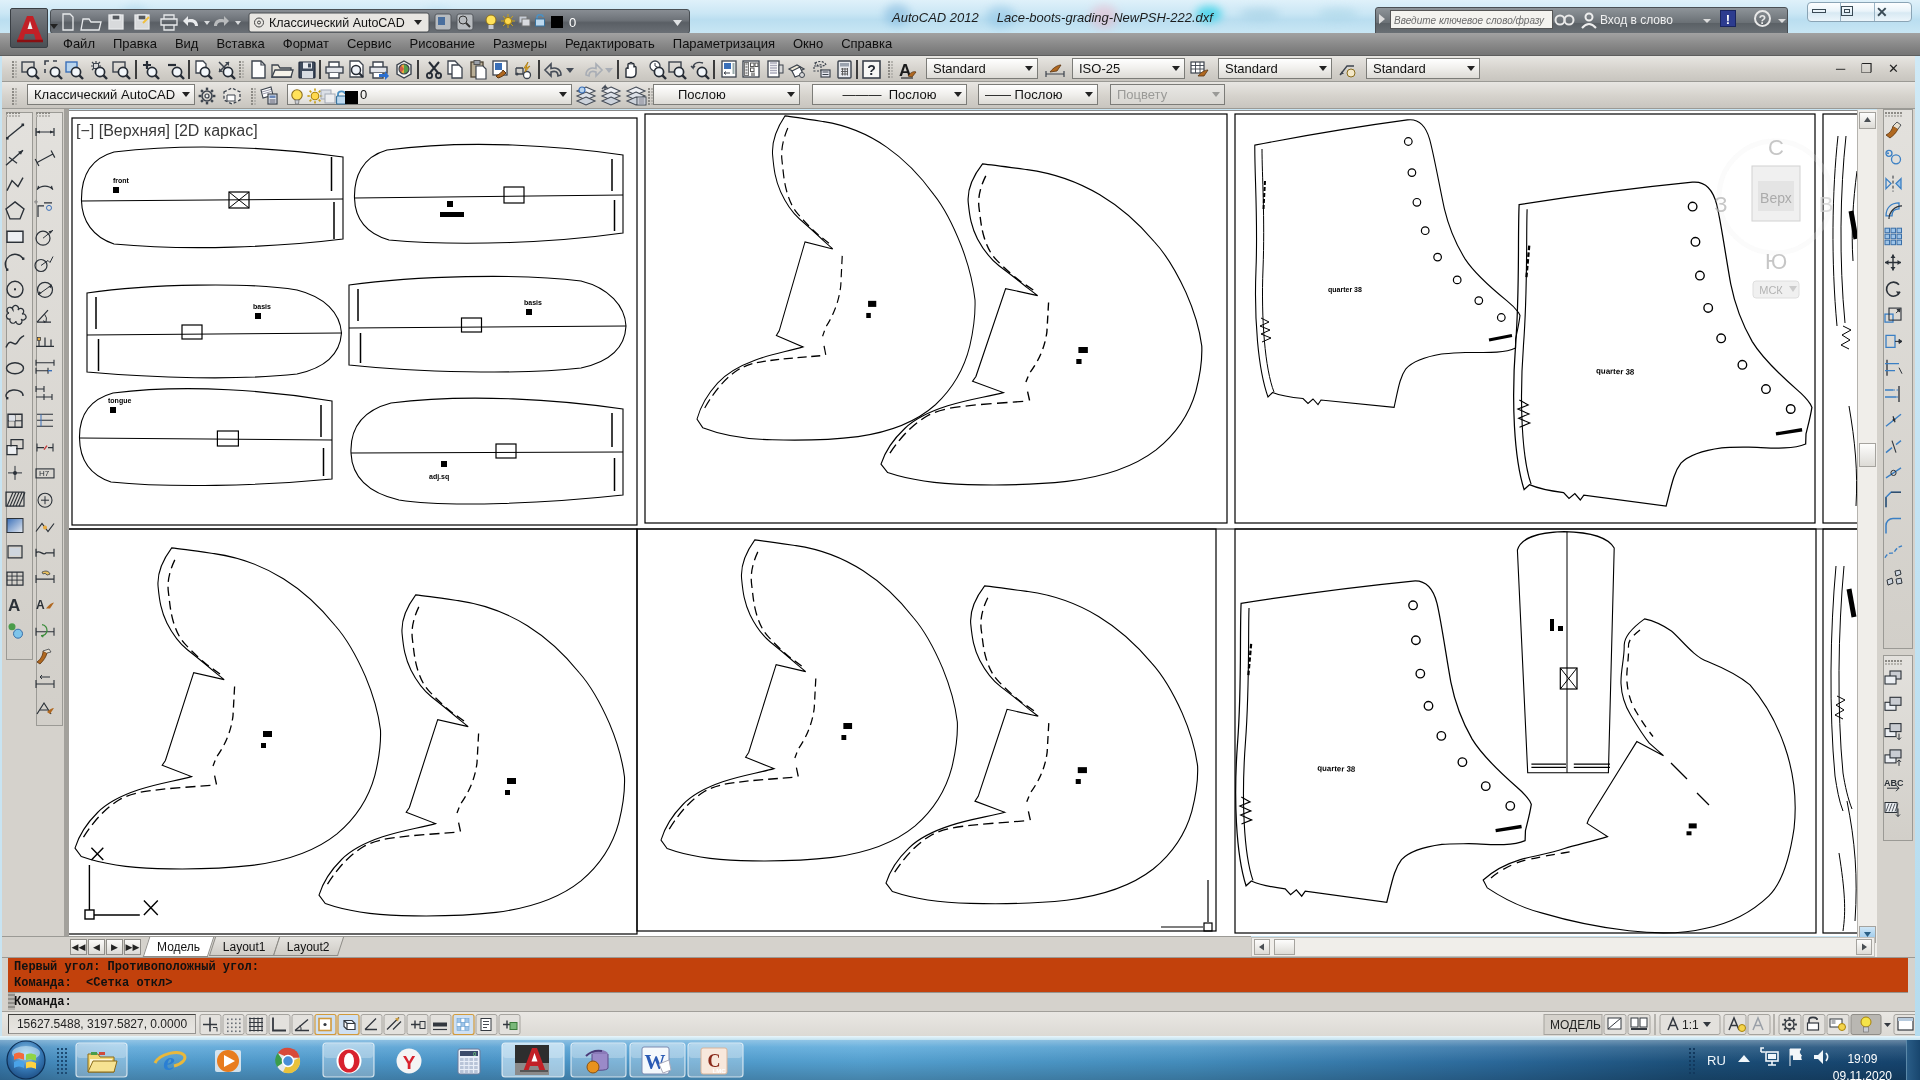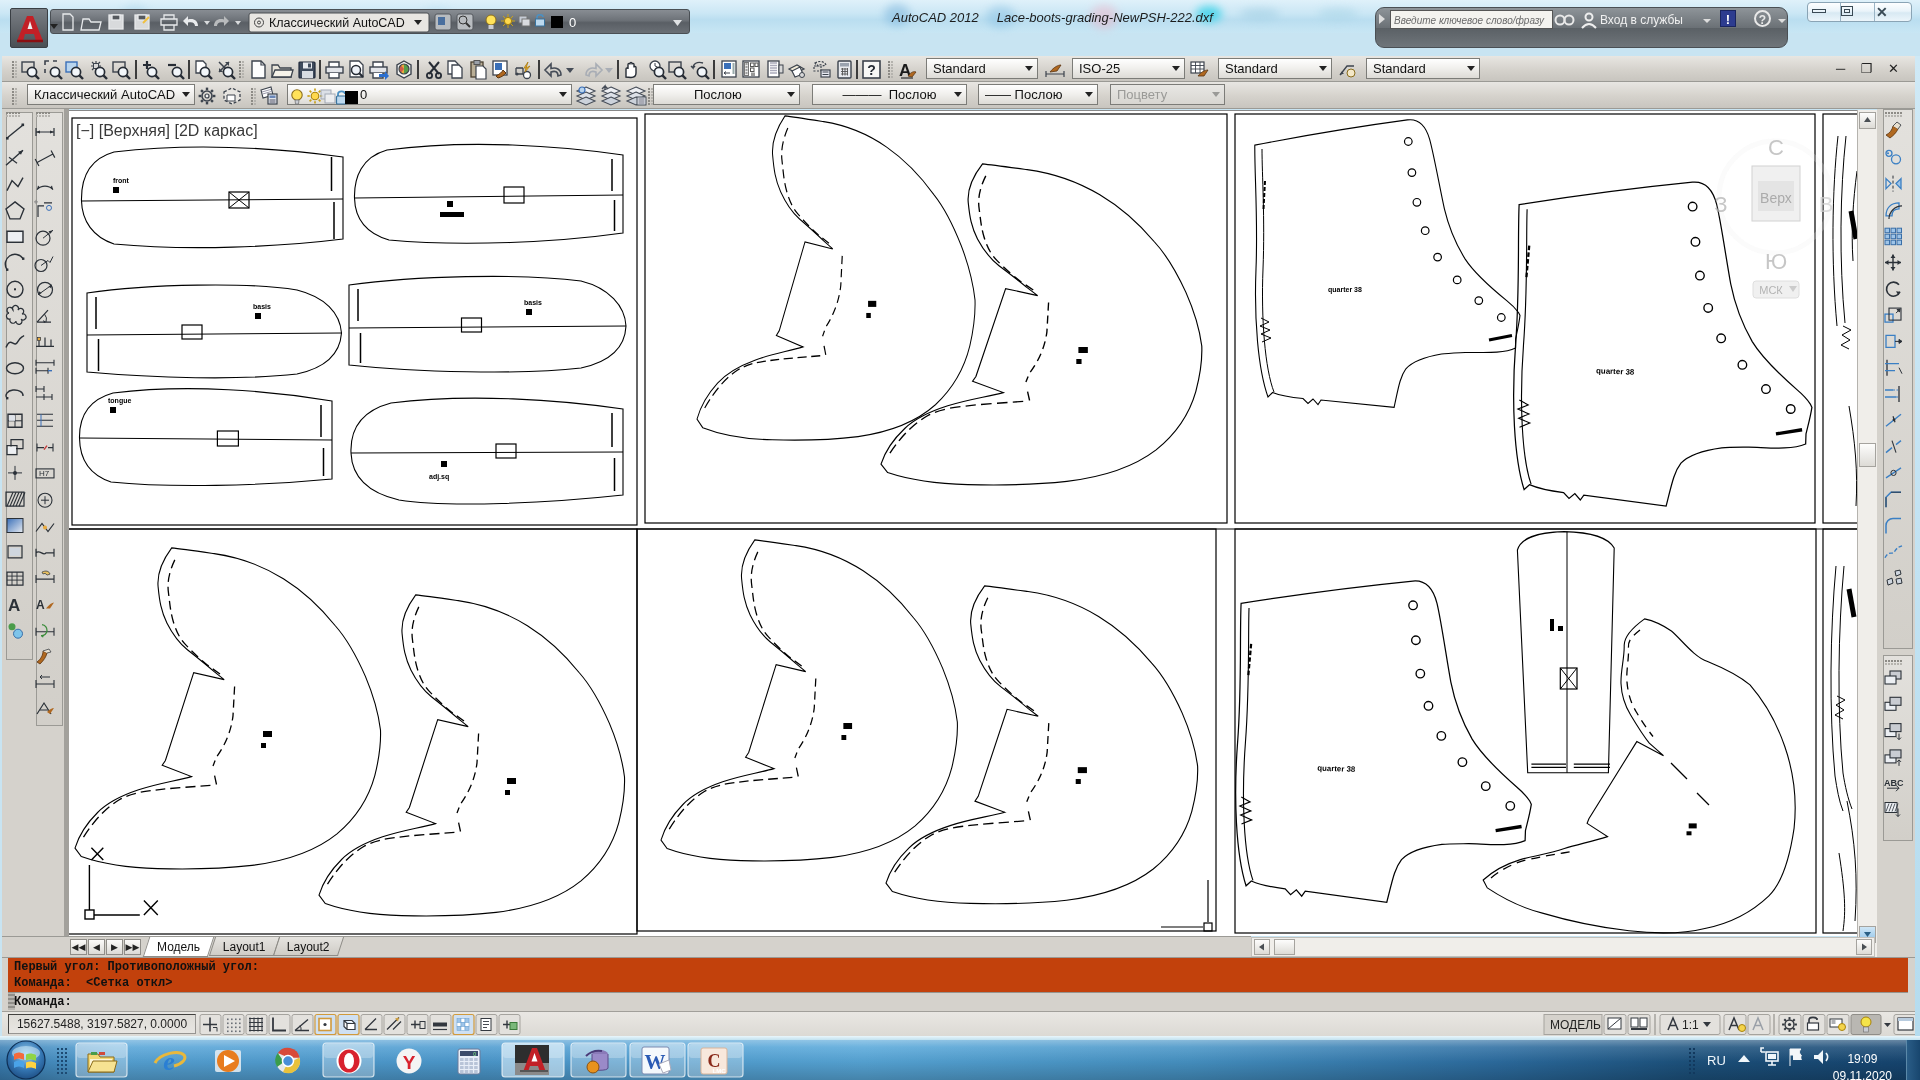--- a/index.html
+++ b/index.html
@@ -10,23 +10,23 @@
 
 #titlebar { left:0; top:0; width:1920px; height:33px;
   background:linear-gradient(180deg,#dff1fa 0%,#cbe7f5 40%,#badef0 60%,#c8e6f4 100%); }
 #titlebar .blob { position:absolute; border-radius:50%; filter:blur(4px); opacity:.55; }
 #title-text { position:absolute; top:10px; left:892px; font-size:13px; color:#1c1c1c; white-space:nowrap;font-style:italic; }
 #qat { position:absolute; left:50px; top:9px; width:640px; height:25px; border-radius:3px;
   background:linear-gradient(180deg,#888d93 0%,#6d7278 45%,#5a5f65 55%,#6a6f75 100%); border:1px solid #4a4f54; }
 #acadlogo { position:absolute; left:10px; top:8px; width:38px; height:40px; z-index:30;
   background:linear-gradient(180deg,#7a7f85 0%,#4a4f54 100%); border:1px solid #3a3f44; border-radius:2px; }
 #acadlogo svg { position:absolute; left:3px; top:4px; }
-#infocenter { position:absolute; left:1375px; top:7px; width:413px; height:41px;
+#infocenter { position:absolute; left:1375px; top:7px; width:413px; height:31px;
   background:linear-gradient(180deg,#8e9499 0%,#6b7176 50%,#5a6065 51%,#6f757a 100%);
-  border:1px solid #4a4f54; border-radius:9px; }
+  border:1px solid #4a4f54; border-radius:3px; }
 #ic-search { position:absolute; left:14px; top:2px; width:163px; height:19px; background:#f4f3ef; border:1px solid #555; font-style:italic; color:#6b6b6b; font-size:10px; padding:4px 3px; white-space:nowrap; overflow:hidden; }
 
 
 #menubar { left:0; top:33px; width:1920px; height:23px;
   background:linear-gradient(180deg,#a2a2a2 0%,#8a8a8a 50%,#757575 100%); border-bottom:1px solid #5e5e5e; }
 #menubar span { display:inline-block; padding:3px 9px; font-size:13px; color:#0f0f0f; }
 
 
 .tbrow { left:0; width:1920px; height:26px; background:linear-gradient(180deg,#e8e6e2 0%,#d5d2cc 55%,#c8c5bf 100%); border-bottom:1px solid #9b9a95; }
 #tbrow1 { top:56px; }
@@ -147,35 +147,36 @@
       <div style="position:absolute;left:3px;top:6px;width:0;height:0;border-top:5px solid transparent;border-bottom:5px solid transparent;border-left:6px solid #ddd;"></div>
       <div id="ic-search">Введите ключевое слово/фразу</div>
       <svg style="position:absolute;left:176px;top:3px;" width="26" height="19" viewBox="0 0 26 19">
           <circle cx="8" cy="9" r="4.5" fill="none" stroke="#e8e8e8" stroke-width="2"></circle>
           <circle cx="17" cy="9" r="4.5" fill="none" stroke="#e8e8e8" stroke-width="2"></circle>
         </svg>
       <svg style="position:absolute;left:203px;top:3px;" width="20" height="19" viewBox="0 0 20 19">
           <circle cx="10" cy="6" r="3.5" fill="none" stroke="#eee" stroke-width="2"></circle>
           <path d="M3 17 Q10 9 17 17" fill="none" stroke="#eee" stroke-width="2"></path>
         </svg>
-      <div style="position:absolute;left:224px;top:5px;font-size:12px;color:#f0f0f0;">Вход в службы</div>
+      <div style="position:absolute;left:224px;top:5px;font-size:12px;color:#f0f0f0;">Вход в слово</div>
       <div style="position:absolute;left:327px;top:11px;width:0;height:0;border-left:4px solid transparent;border-right:4px solid transparent;border-top:4px solid #ddd;"></div>
       <div style="position:absolute;left:344px;top:2px;width:16px;height:17px;background:#2d3c8f;border:1px solid #1a2560;color:#fff;font-weight:bold;text-align:center;line-height:18px;font-size:13px;">!</div>
       <div style="position:absolute;left:378px;top:2px;width:17px;height:17px;border-radius:50%;border:2px solid #e8e8e8;color:#e8e8e8;font-weight:bold;text-align:center;line-height:16px;font-size:12px;">?</div>
       <div style="position:absolute;left:402px;top:11px;width:0;height:0;border-left:4px solid transparent;border-right:4px solid transparent;border-top:4px solid #ddd;"></div>
     </div>
     <div style="position:absolute;left:1807px;top:2px;width:105px;height:20px;border:1px solid #8aa4b5;border-radius:4px;background:linear-gradient(180deg,#fdfeff 0%,#eaf4fa 45%,#d8e9f3 55%,#ecf5fb 100%);"></div>
     <div style="position:absolute;left:1812px;top:9px;width:14px;height:4px;border:1.5px solid #3a4a55;"></div>
     <div style="position:absolute;left:1841px;top:6px;width:12px;height:10px;border:1.5px solid #3a4a55;"></div>
     <div style="position:absolute;left:1844px;top:9px;width:6px;height:4px;border:1.5px solid #3a4a55;"></div>
     <div style="position:absolute;left:1876px;top:4px;font-size:14px;font-weight:bold;color:#3a4a55;">✕</div>
     <div style="position:absolute;left:1840px;top:3px;width:1px;height:18px;background:#9ab4c5;"></div>
     <div style="position:absolute;left:1874px;top:3px;width:1px;height:18px;background:#9ab4c5;"></div>
   </div>
 
+  <div id="menubar" class="abs"><span style="margin-left:54px;">Файл</span><span>Правка</span><span>Вид</span><span>Вставка</span><span>Формат</span><span>Сервис</span><span>Рисование</span><span>Размеры</span><span>Редактировать</span><span>Параметризация</span><span>Окно</span><span>Справка</span></div>
 
   <div id="tbrow1" class="abs tbrow">
     <svg id="tb1icons" width="1920" height="26">
         <rect x="11" y="4" width="6" height="19" fill="none"></rect>
         <rect x="12" y="5" width="2" height="2" fill="#8d8b86"></rect>
         <rect x="15" y="5" width="2" height="2" fill="#b5b3ae"></rect>
         <rect x="12" y="8" width="2" height="2" fill="#8d8b86"></rect>
         <rect x="15" y="8" width="2" height="2" fill="#b5b3ae"></rect>
         <rect x="12" y="11" width="2" height="2" fill="#8d8b86"></rect>
         <rect x="15" y="11" width="2" height="2" fill="#b5b3ae"></rect>
@@ -520,21 +521,21 @@
         <rect x="651" y="12" width="2" height="2" fill="#b5b3ae"></rect>
         <rect x="648" y="15" width="2" height="2" fill="#8d8b86"></rect>
         <rect x="651" y="15" width="2" height="2" fill="#b5b3ae"></rect>
         <rect x="648" y="18" width="2" height="2" fill="#8d8b86"></rect>
         <rect x="651" y="18" width="2" height="2" fill="#b5b3ae"></rect>
         <rect x="648" y="21" width="2" height="2" fill="#8d8b86"></rect>
         <rect x="651" y="21" width="2" height="2" fill="#b5b3ae"></rect>
       </svg>
     <div class="combo" style="left:27px;width:168px;">Классический AutoCAD<i class="arr"></i></div>
     <div class="combo" style="left:287px;width:285px;padding-left:72px;">0<i class="arr"></i></div>
-    <div class="combo" style="left:653px;width:147px;padding-left:40px;">Послою<i class="arr"></i></div>
+    <div class="combo" style="left:653px;width:147px;padding-left:24px;">Послою<i class="arr"></i></div>
     <div class="combo" style="left:812px;width:155px;text-align:center;">———&nbsp;&nbsp;Послою<i class="arr"></i></div>
     <div class="combo" style="left:978px;width:120px;text-align:left;">——&nbsp;Послою<i class="arr"></i></div>
     <div class="combo dis" style="left:1110px;width:115px;">Поцвету<i class="arr"></i></div>
   </div>
 
   <div id="lefttools" class="abs">
     <div class="strip" style="left:6px;top:3px;width:27px;height:548px;"></div>
     <div class="strip" style="left:36px;top:3px;width:27px;height:614px;"></div>
     <svg style="position:absolute;left:0px;top:0px;" width="66" height="760" id="leftsvg">
         <rect x="6" y="3" width="2" height="2" fill="#8d8b86"></rect>

